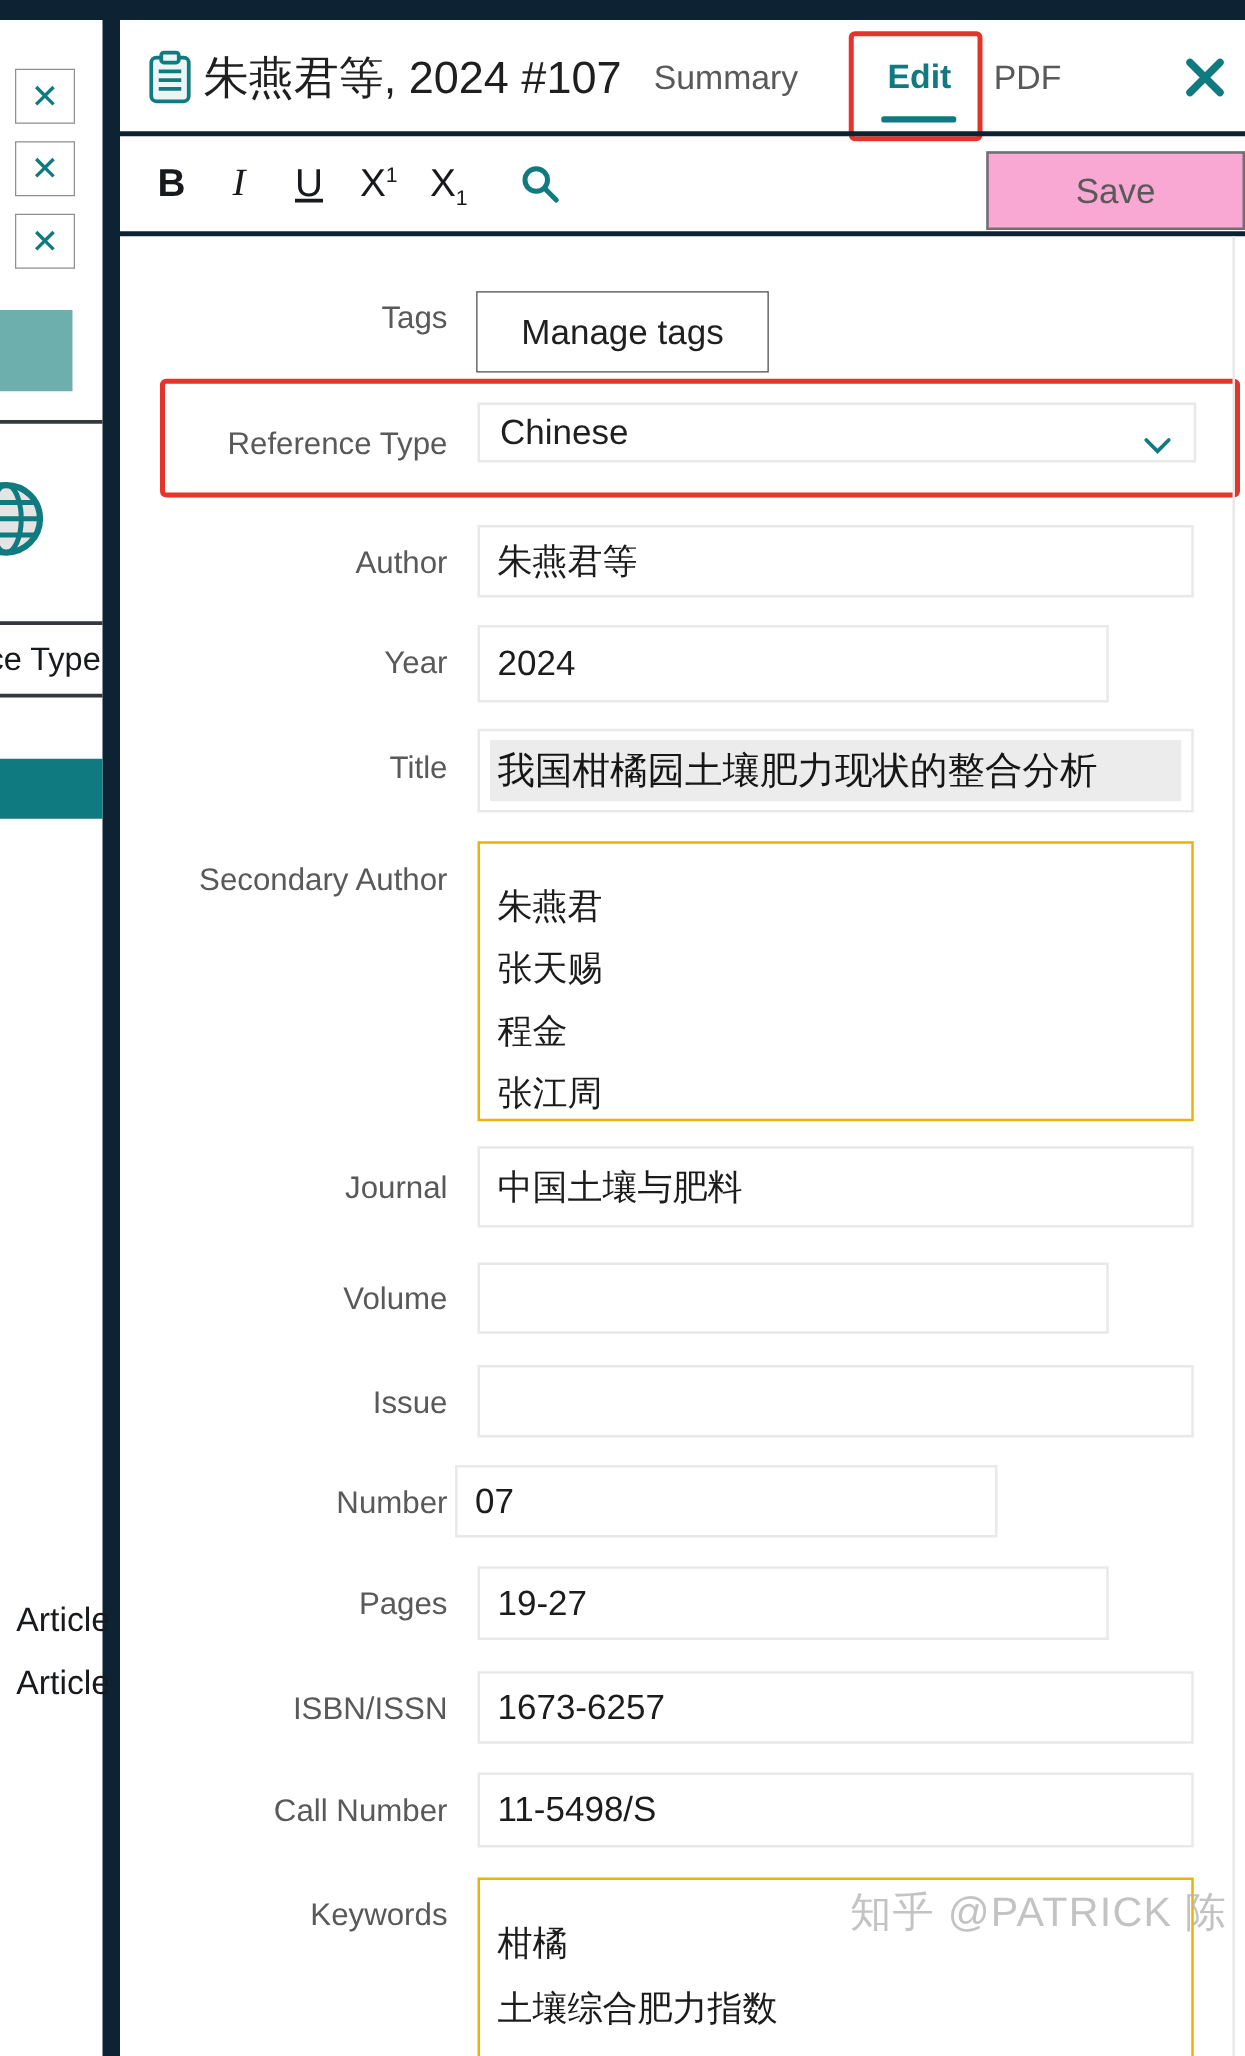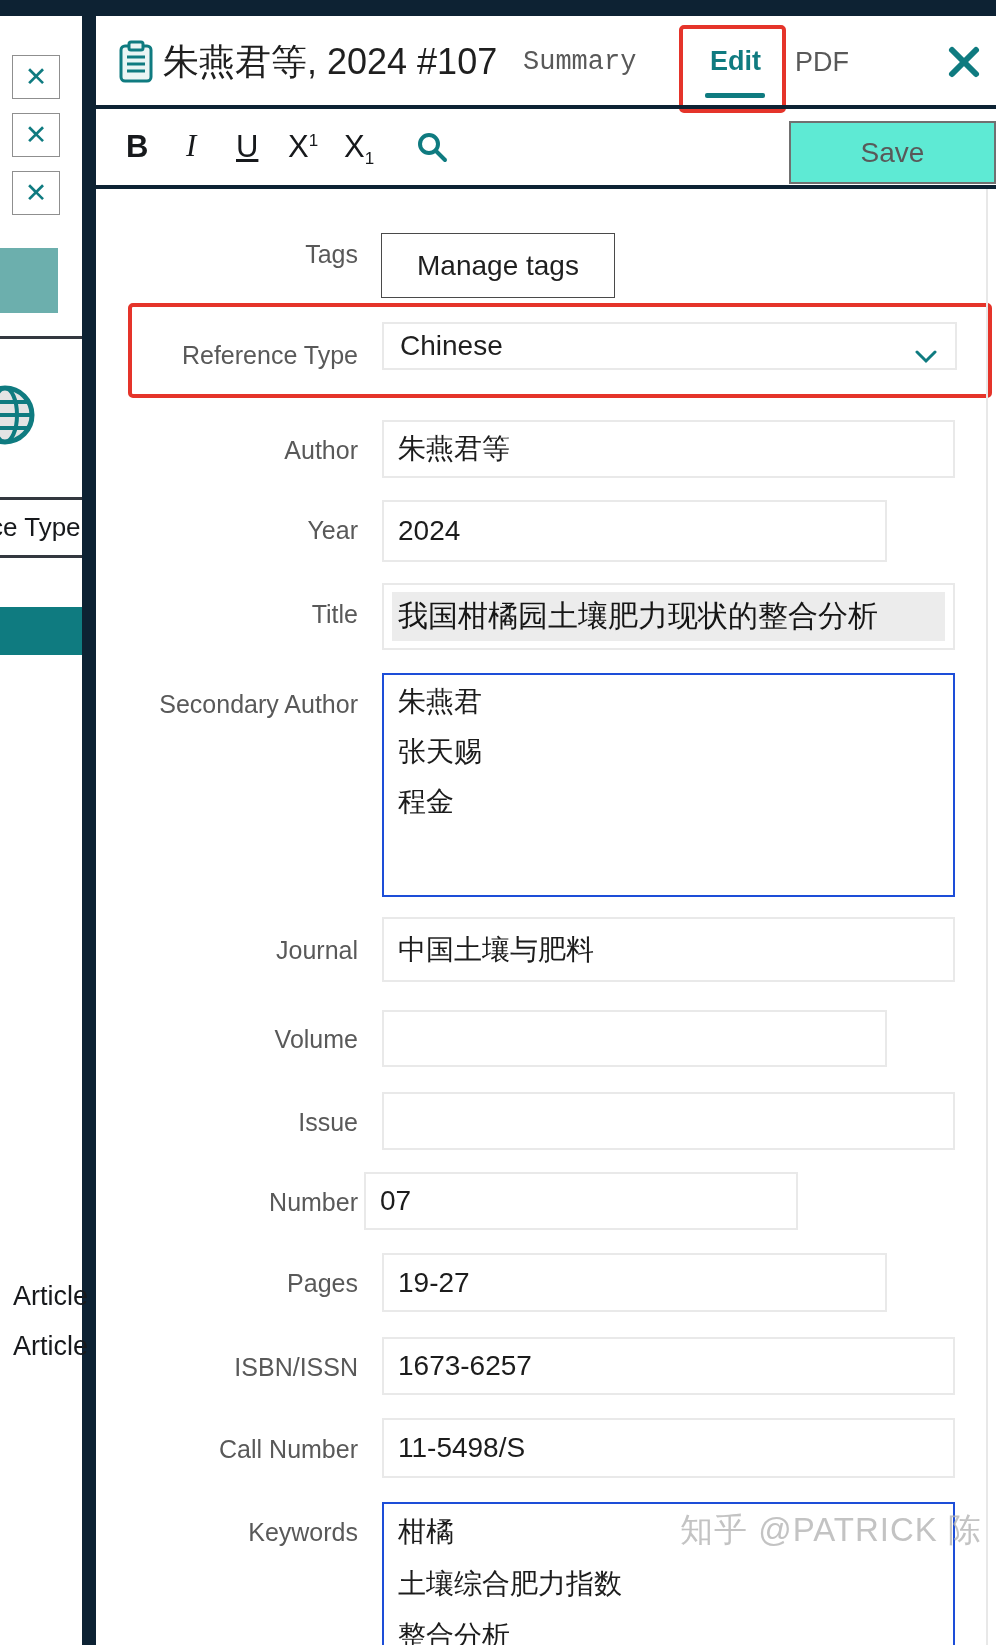--- a/index.html
+++ b/index.html
@@ -23,29 +23,29 @@
   .tealbar{left:0;top:607px;width:82px;height:48px;background:#0f7b80;}
   .article{color:#17191c;font-size:27px;white-space:nowrap;margin-left:11px;}
   
   .title{color:#1f1f1f;font-size:36px;font-weight:500;white-space:nowrap;}
   .tab{font-size:27px;color:#595959;white-space:nowrap;cursor:pointer;}
   .tab.active{color:#0f7b80;font-weight:600;}
   .tabunder{background:#0f7b80;height:5px;border-radius:2px;}
   .redbox{border:4px solid #e5342a;border-radius:5px;background:transparent;}
   
   .tbtn{color:#17191c;font-size:31px;line-height:1;}
-  .savebtn{width:203px;height:59px;border:2px solid #707070;background:#5eead4;
+  .savebtn{width:203px;height:59px;border:2px solid #707070;background:#f9a8d4;
         display:flex;align-items:center;justify-content:center;
         color:#595959;font-size:28px;text-align:right;}
   
   .flabel{width:298px;text-align:right;color:#595959;font-size:25px;white-space:nowrap;}
   .fbox{border:2px solid #e9e9e9;background:#fff;box-sizing:border-box;
         display:flex;align-items:center;color:#1c1c1c;font-size:28px;padding-left:14px;}
-  .fmulti{border:2px solid #1d4ed8;background:#fff;box-sizing:border-box;
-        color:#1c1c1c;font-size:28px;padding:2px 14px;}
+  .fmulti{border:2px solid #eab308;background:#fff;box-sizing:border-box;
+        color:#1c1c1c;font-size:28px;padding:25px 14px;}
   .fmulti .ln{line-height:50px;}
   .managebtn{width:234px;height:65px;border:1px solid #4a4a4a;background:#fff;
         display:flex;align-items:center;justify-content:center;
         color:#1f1f1f;font-size:28px;box-sizing:border-box;}
   .selbox{border:2px solid #e9e9e9;background:#fff;box-sizing:border-box;
         display:flex;align-items:center;color:#1f1f1f;font-size:28px;
         padding-left:16px;position:relative;}
   .selchev{position:absolute;right:18px;top:50%;margin-top:-7px;}
   .hl{background:#ececec;display:flex;align-items:center;padding-left:6px;
       color:#161616;font-size:30px;}
@@ -91,21 +91,21 @@
     <svg width="36" height="44" viewBox="0 0 36 44">
       <rect x="3" y="6" width="30" height="35" rx="4" fill="#eaf5f4" stroke="#0f7b80" stroke-width="3"></rect>
       <rect x="11" y="2" width="14" height="8" rx="2" fill="#eaf5f4" stroke="#0f7b80" stroke-width="3"></rect>
       <line x1="9" y1="17" x2="27" y2="17" stroke="#0f7b80" stroke-width="3"></line>
       <line x1="9" y1="24" x2="27" y2="24" stroke="#0f7b80" stroke-width="3"></line>
       <line x1="9" y1="31" x2="27" y2="31" stroke="#0f7b80" stroke-width="3"></line>
     </svg>
   </div>
   <div class="abs title" style="left:163px;top:38px;">朱燕君等, 2024 #107</div>
 
-  <div class="abs tab" style="left:523px;top:47px;font-family:Liberation Mono, monospace;">Summary</div>
+  <div class="abs tab" style="left:523px;top:47px;">Summary</div>
   <div class="abs tab active" style="left:710px;top:46px;">Edit</div>
   <div class="abs tabunder" style="left:705px;top:93px;width:60px;"></div>
   <div class="abs tab" style="left:795px;top:47px;">PDF</div>
 
   <div class="abs" style="left:947px;top:45px;">
     <svg width="34" height="34" viewBox="0 0 34 34">
       <line x1="5" y1="5" x2="29" y2="29" stroke="#0f7b80" stroke-width="6" stroke-linecap="round"></line>
       <line x1="29" y1="5" x2="5" y2="29" stroke="#0f7b80" stroke-width="6" stroke-linecap="round"></line>
     </svg>
   </div>
@@ -152,20 +152,21 @@
   <div class="abs flabel" style="left:60px;top:600px;">Title</div>
   <div class="abs fbox" style="left:382px;top:583px;width:573px;height:67px;padding-left:8px;">
     <span class="hl" style="width:547px;height:49px;">我国柑橘园土壤肥力现状的整合分析</span>
   </div>
 
   <div class="abs flabel" style="left:60px;top:690px;">Secondary Author</div>
   <div class="abs fmulti" style="left:382px;top:673px;width:573px;height:224px;">
     <div class="ln">朱燕君</div>
     <div class="ln">张天赐</div>
     <div class="ln">程金</div>
+    <div class="ln">张江周</div>
   </div>
 
   <div class="abs flabel" style="left:60px;top:936px;">Journal</div>
   <div class="abs fbox" style="left:382px;top:917px;width:573px;height:65px;">中国土壤与肥料</div>
 
   <div class="abs flabel" style="left:60px;top:1025px;">Volume</div>
   <div class="abs fbox" style="left:382px;top:1010px;width:505px;height:57px;"></div>
 
   <div class="abs flabel" style="left:60px;top:1108px;">Issue</div>
   <div class="abs fbox" style="left:382px;top:1092px;width:573px;height:58px;"></div>

